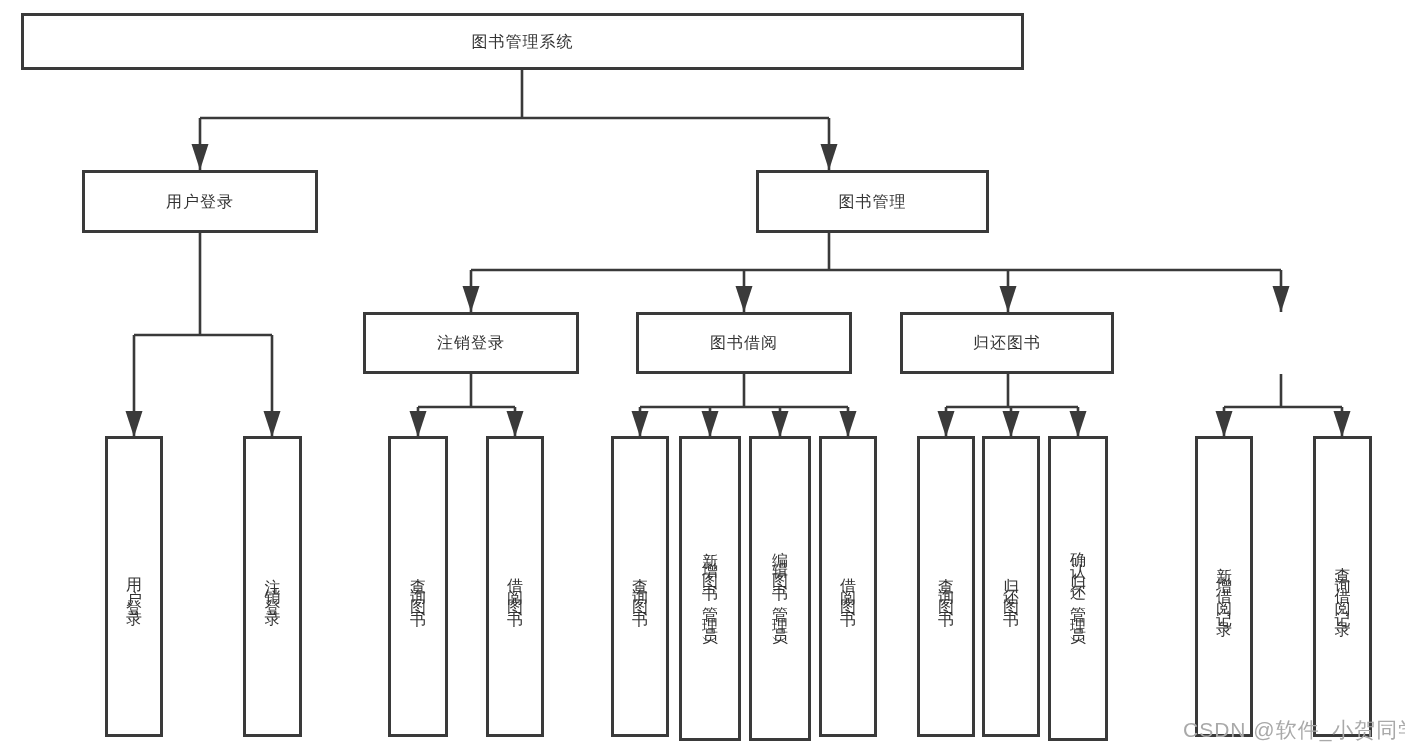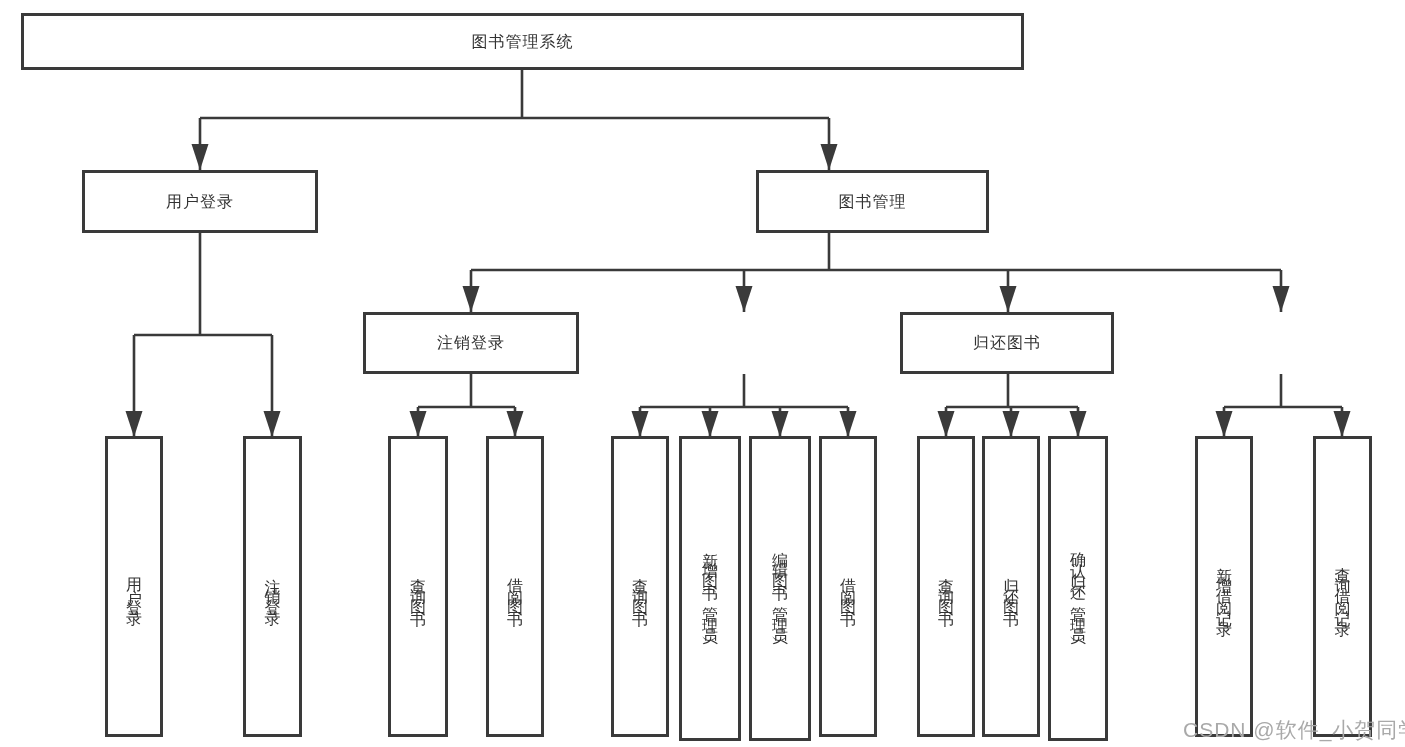--- a/index.html
+++ b/index.html
@@ -94,20 +94,23 @@
   <div class="box" style="left:82px;top:170px;width:236px;height:63px;">
     <span class="h-label">用户登录</span>
   </div>
   <div class="box" style="left:712px;top:170px;width:233px;height:63px;margin-left:44px;">
     <span class="h-label">图书管理</span>
   </div>
 
   <div class="box" style="left:363px;top:312px;width:216px;height:62px;">
     <span class="h-label">注销登录</span>
   </div>
+  <div class="box" style="left:636px;top:312px;width:216px;height:62px;">
+    <span class="h-label">图书借阅</span>
+  </div>
   <div class="box" style="left:900px;top:312px;width:214px;height:62px;">
     <span class="h-label">归还图书</span>
   </div>
 
   <div class="box" style="left:105px;top:436px;width:58px;height:301px;">
     <span class="v-label">用户登录</span>
   </div>
   <div class="box" style="left:243px;top:436px;width:59px;height:301px;">
     <span class="v-label">注销登录</span>
   </div>

